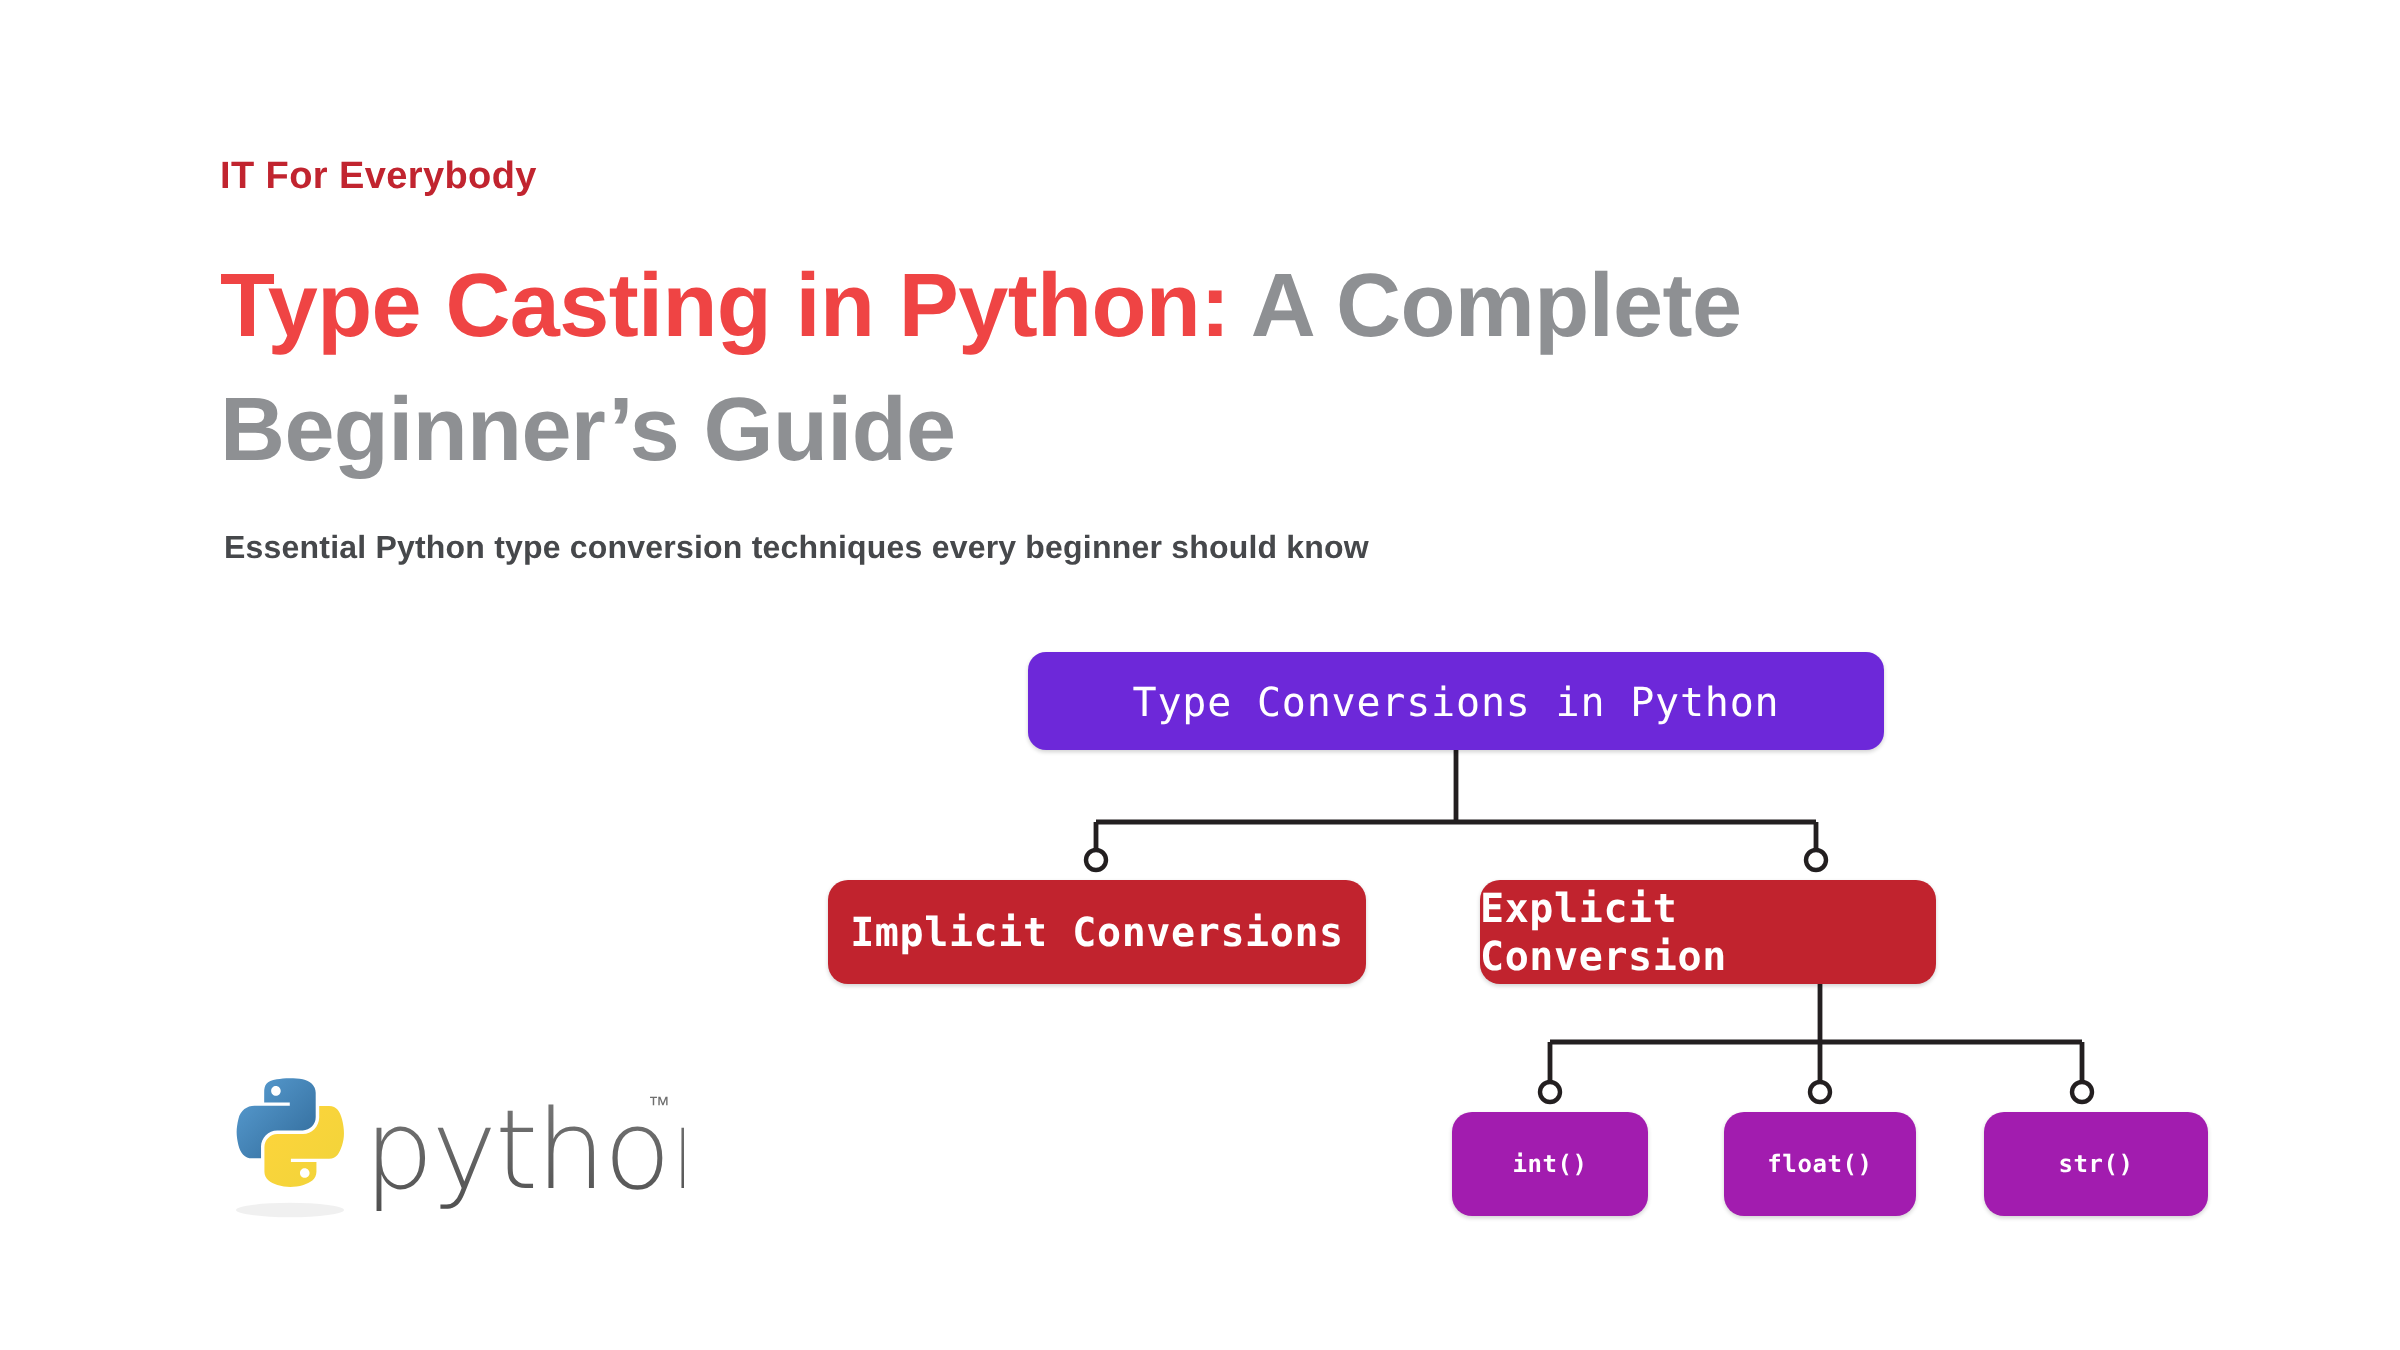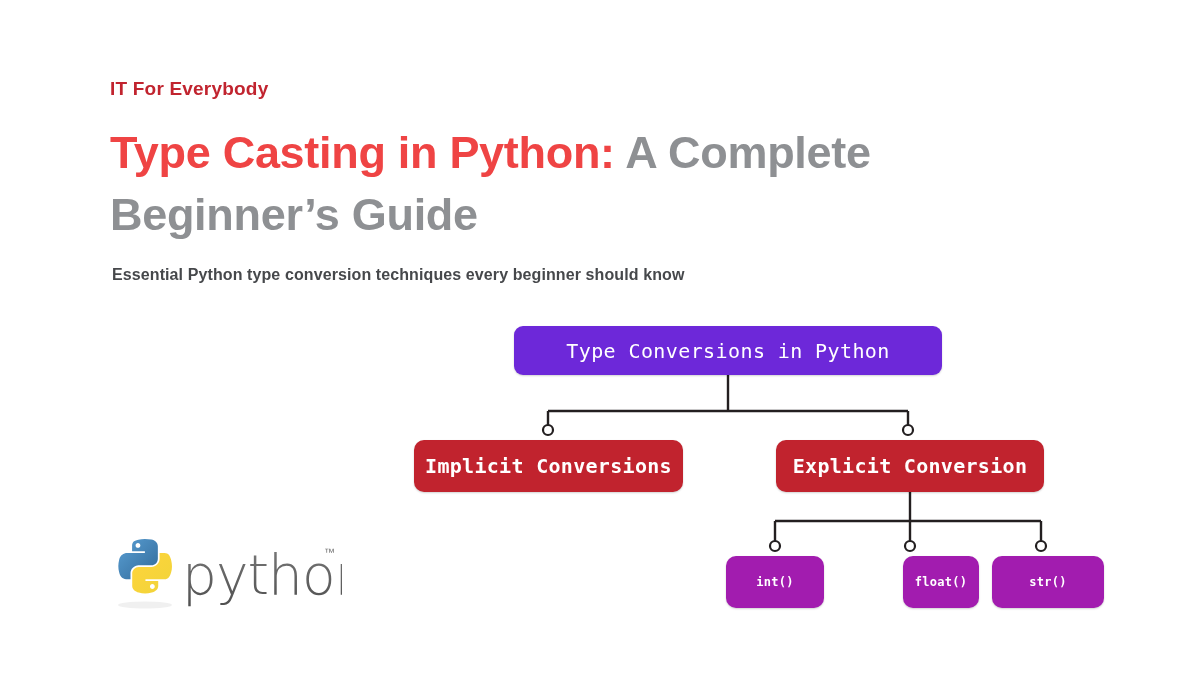--- a/index.html
+++ b/index.html
@@ -52,29 +52,29 @@
     background:#6d28d9;
     font-size:20px; letter-spacing:0.4px;
   }
   .node-l1 {
     top:440px; height:52px;
     background:#C1232E;
     font-size:20px; font-weight:bold; letter-spacing:0.3px;
     border-radius:10px;
   }
   .node-implicit { left:414px; width:269px; }
-  .node-explicit { left:776px; width:268px; }
+  .node-explicit { left:740px; width:228px; }
   .node-l2 {
     top:556px; height:52px;
     background:#a21caf;
     font-size:12px; font-weight:bold; letter-spacing:0.3px;
     border-radius:10px;
   }
   .node-int   { left:726px; width:98px; }
-  .node-float { left:903px; width:76px; }
+  .node-float { left:862px; width:96px; }
   .node-str   { left:992px; width:112px; }
 
   
   .pylogo { position:absolute; left:110px; top:534px; width:232px; height:78px; }
   .pylogo svg { display:block; }
 </style>
 </head>
 <body>
 
 <div class="page">

